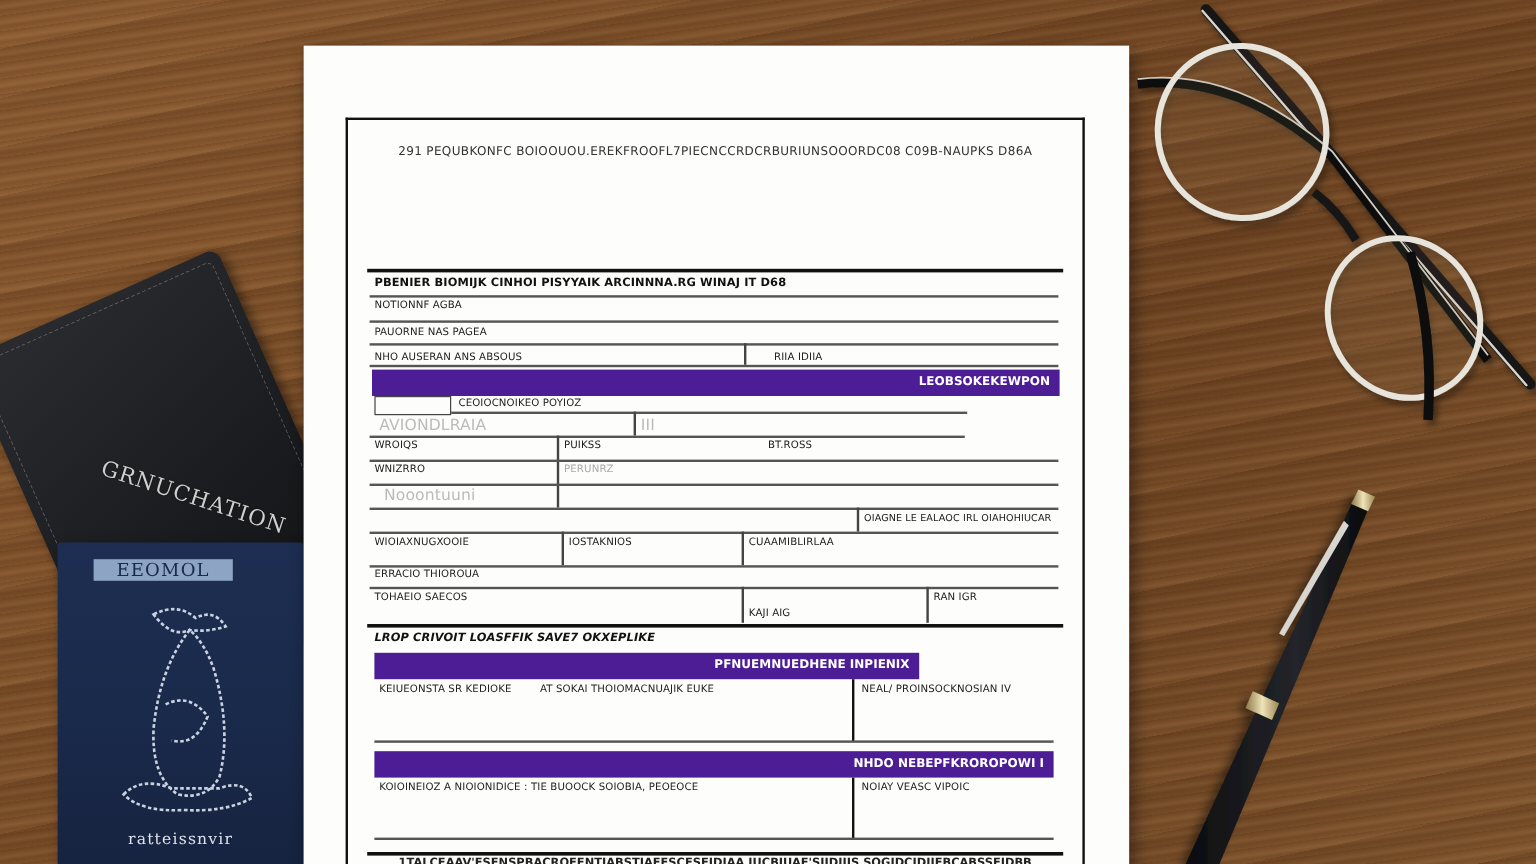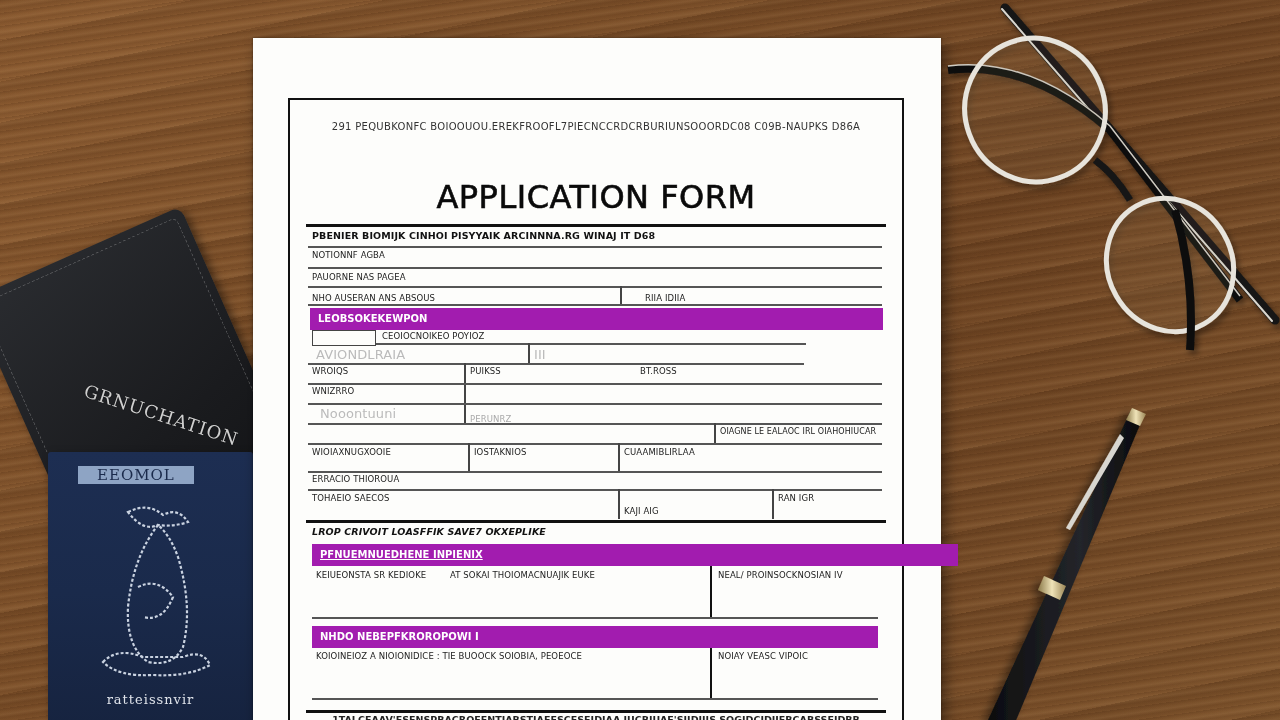--- a/index.html
+++ b/index.html
@@ -38,23 +38,23 @@
   .rule-thick { position: absolute; height: 3px; background: #111; }
   .rule { position: absolute; height: 1.5px; background: #555; }
   .vrule { position: absolute; width: 1.5px; background: #444; }
   .lbl {
     position: absolute; font-size: 8.5px; color: #222; letter-spacing: 0.1px;
     font-family: "DejaVu Sans", sans-serif; white-space: nowrap;
   }
   .lbl.b { font-weight: bold; font-size: 9.5px; color: #111; }
   .lbl.faint { color: #bbb; font-size: 13px; }
   .bar {
-    position: absolute; height: 22px; background: #a21caf; color: #fff;
+    position: absolute; height: 22px; background: #4c1d95; color: #fff;
     font-family: "DejaVu Sans", sans-serif; font-weight: bold; font-size: 10px;
-    padding: 5px 8px; white-space: nowrap;
+    padding: 5px 8px; white-space: nowrap; text-align: right;
   }
   .bottom-code {
     position: absolute; top: 670px; left: 0; right: 0; text-align: center;
     font-size: 9.5px; font-weight: bold; color: #222; font-family: "DejaVu Sans", sans-serif;
   }
   .box { position: absolute; border: 1.5px solid #444; }
 
   
   .passport-black {
     position: absolute; left: -30px; top: 300px; width: 230px; height: 330px;
@@ -111,21 +111,20 @@
         <path d="M50 90 Q70 80 85 100 Q75 125 55 120"></path>
         <path d="M15 165 Q30 150 55 160 L95 160 Q115 152 122 168 Q100 180 65 178 Q30 180 15 165 Z"></path>
       </g>
     </svg>
     <div class="passport-blue-bottom">ratteissnvir</div>
   </div>
 
   <div class="paper">
     <div class="frame">
       <div class="top-code">291 PEQUBKONFC BOIOOUOU.EREKFROOFL7PIECNCCRDCRBURIUNSOOORDC08 C09B-NAUPKS D86A</div>
-      <div class="title2">APPLICATION FORM</div>
 
       <div class="rule-thick" style="left:16px;width:580px;top:124px;"></div>
 
       <div class="lbl b" style="left:22px;top:130px;">PBENIER BIOMIJK CINHOI PISYYAIK ARCINNNA.RG WINAJ IT D68</div>
       <div class="rule" style="left:18px;width:574px;top:146px;"></div>
       <div class="lbl" style="left:22px;top:150px;">NOTIONNF AGBA</div>
       <div class="rule" style="left:18px;width:574px;top:167px;"></div>
       <div class="lbl" style="left:22px;top:172px;">PAUORNE NAS PAGEA</div>
       <div class="rule" style="left:18px;width:574px;top:186px;"></div>
       <div class="lbl" style="left:22px;top:193px;">NHO AUSERAN ANS ABSOUS</div>
@@ -140,21 +139,21 @@
       <div class="lbl faint" style="left:26px;top:247px;">AVIONDLRAIA</div>
       <div class="vrule" style="left:238px;top:243px;height:20px;"></div>
       <div class="lbl faint" style="left:244px;top:247px;">III</div>
       <div class="rule" style="left:18px;width:496px;top:263px;"></div>
       <div class="lbl" style="left:22px;top:266px;">WROIQS</div>
       <div class="vrule" style="left:174px;top:263px;height:60px;"></div>
       <div class="lbl" style="left:180px;top:266px;">PUIKSS</div>
       <div class="lbl" style="left:350px;top:266px;">BT.ROSS</div>
       <div class="rule" style="left:18px;width:574px;top:283px;"></div>
       <div class="lbl" style="left:22px;top:286px;">WNIZRRO</div>
-      <div class="lbl" style="left:180px;top:286px;color:#aaa;margin-top:28px;">PERUNRZ</div>
+      <div class="lbl" style="left:180px;top:286px;color:#aaa;">PERUNRZ</div>
       <div class="rule" style="left:18px;width:574px;top:303px;"></div>
       <div class="lbl faint" style="left:30px;top:306px;">Nooontuuni</div>
       <div class="rule" style="left:18px;width:574px;top:323px;"></div>
       <div class="vrule" style="left:424px;top:323px;height:20px;"></div>
       <div class="lbl" style="left:430px;top:327px;font-size:8px;">OIAGNE LE EALAOC IRL OIAHOHIUCAR</div>
       <div class="rule" style="left:18px;width:574px;top:343px;"></div>
       <div class="lbl" style="left:22px;top:347px;">WIOIAXNUGXOOIE</div>
       <div class="vrule" style="left:178px;top:343px;height:28px;"></div>
       <div class="lbl" style="left:184px;top:347px;">IOSTAKNIOS</div>
       <div class="vrule" style="left:328px;top:343px;height:28px;"></div>
@@ -164,21 +163,21 @@
       <div class="rule" style="left:18px;width:574px;top:389px;"></div>
       <div class="lbl" style="left:22px;top:393px;">TOHAEIO SAECOS</div>
       <div class="vrule" style="left:328px;top:389px;height:30px;"></div>
       <div class="lbl" style="left:334px;top:406px;">KAJI AIG</div>
       <div class="vrule" style="left:482px;top:389px;height:30px;"></div>
       <div class="lbl" style="left:488px;top:393px;">RAN  IGR</div>
 
       <div class="rule-thick" style="left:16px;width:580px;top:420px;"></div>
 
       <div class="lbl b" style="left:22px;top:426px;font-style:italic;">LROP CRIVOIT LOASFFIK SAVE7 OKXEPLIKE</div>
-      <div class="bar" style="left:22px;width:646px;top:444px;text-decoration:underline;">PFNUEMNUEDHENE INPIENIX</div>
+      <div class="bar" style="left:22px;width:454px;top:444px;">PFNUEMNUEDHENE INPIENIX</div>
       <div class="lbl" style="left:26px;top:470px;">KEIUEONSTA SR KEDIOKE</div>
       <div class="lbl" style="left:160px;top:470px;">AT SOKAI THOIOMACNUAJIK EUKE</div>
       <div class="vrule" style="left:420px;top:466px;height:52px;background:#111;width:2px;"></div>
       <div class="lbl" style="left:428px;top:470px;">NEAL/ PROINSOCKNOSIAN IV</div>
       <div class="rule" style="left:22px;width:566px;top:517px;"></div>
 
       <div class="bar" style="left:22px;width:566px;top:526px;">NHDO NEBEPFKROROPOWI   I</div>
       <div class="lbl" style="left:26px;top:551px;">KOIOINEIOZ A NIOIONIDICE : TIE BUOOCK SOIOBIA, PEOEOCE</div>
       <div class="vrule" style="left:420px;top:548px;height:52px;background:#111;width:2px;"></div>
       <div class="lbl" style="left:428px;top:551px;">NOIAY VEASC VIPOIC</div>

